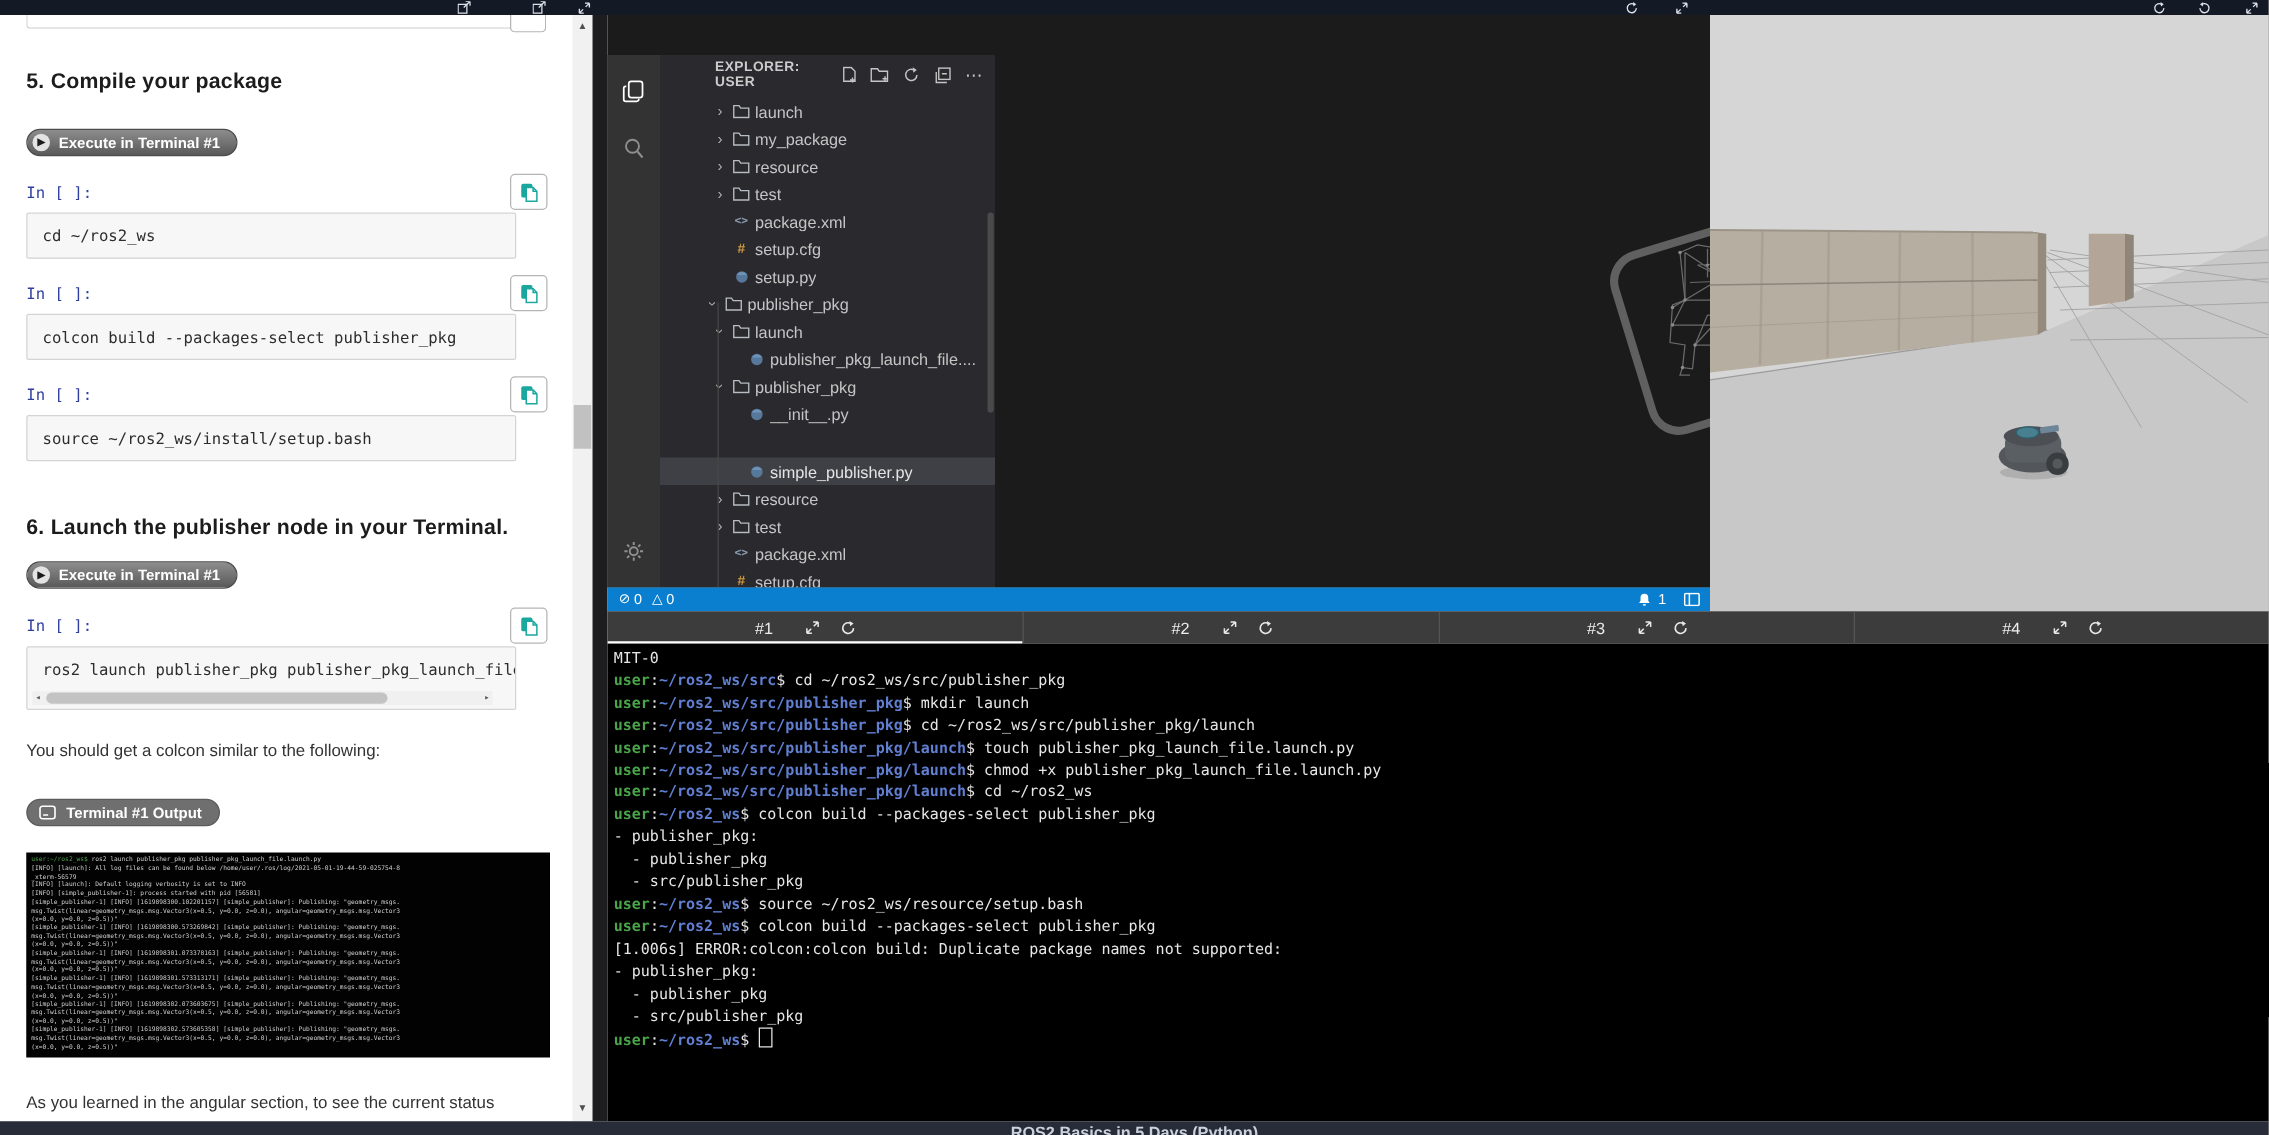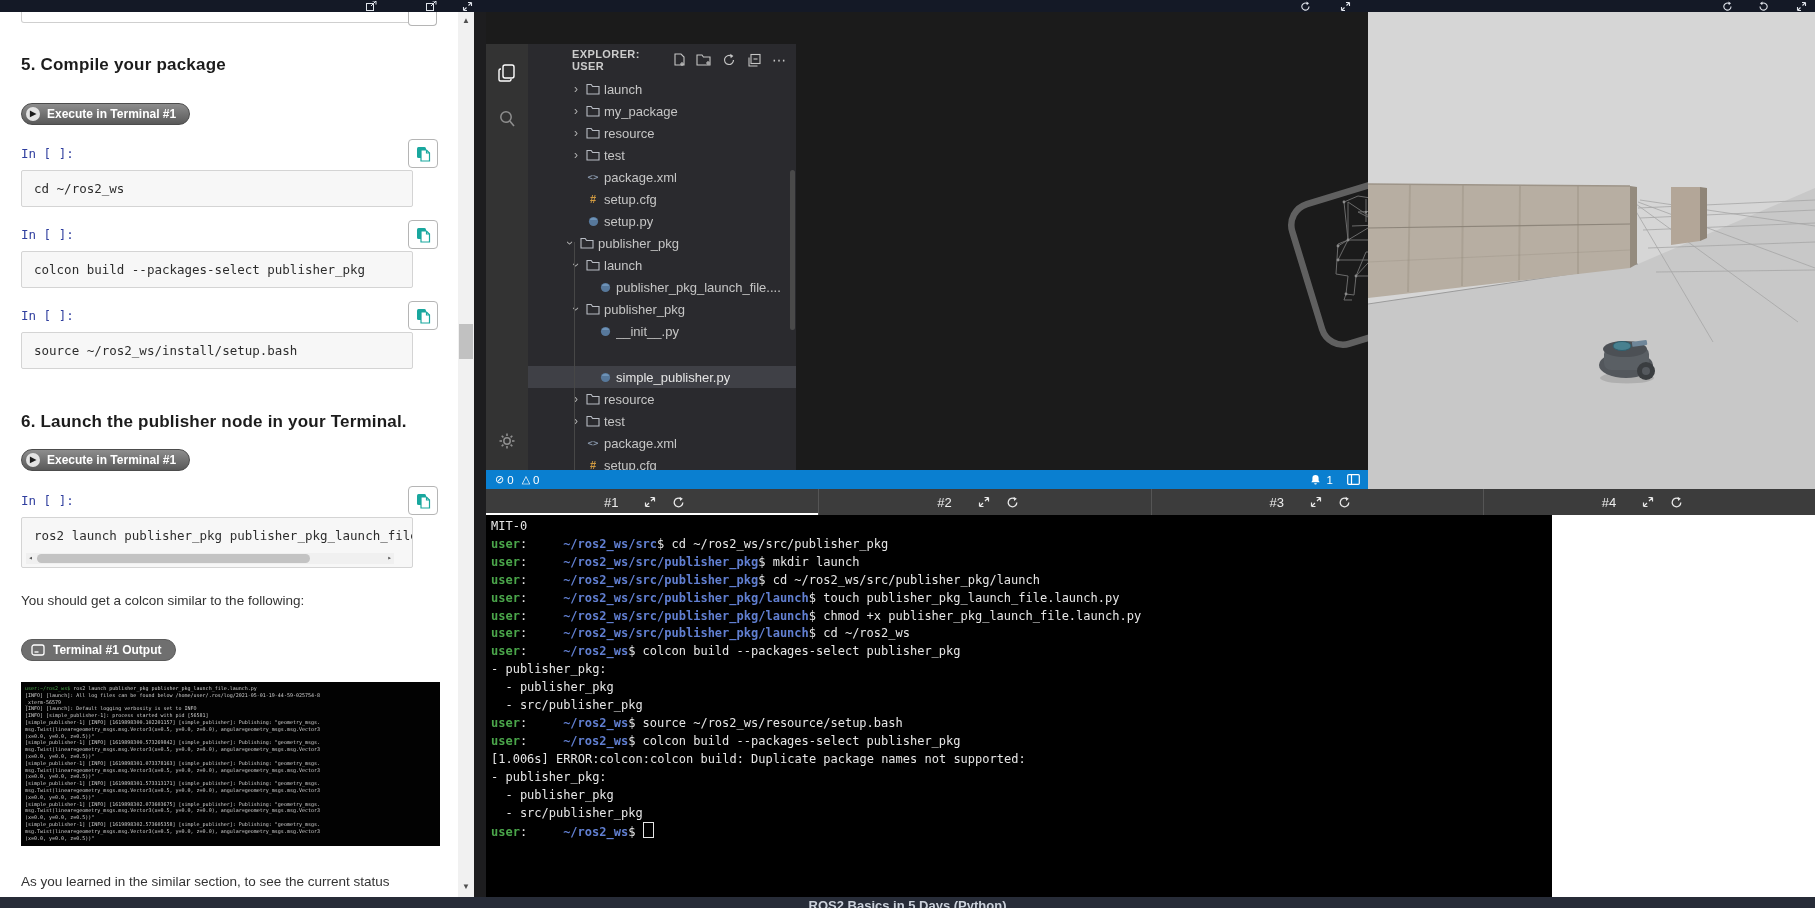--- a/index.html
+++ b/index.html
@@ -97,26 +97,26 @@
   #tabbar{position:absolute;left:486px;top:489px;width:1329px;height:26px;background:#3c3c3c;display:flex;overflow:hidden;}
   .term-tab{position:relative;width:332.25px;flex:0 0 332.25px;display:flex;align-items:center;
             color:#ededed;font-size:13px;border-left:1px solid #555;box-sizing:border-box;cursor:pointer;}
   .term-tab:first-child{border-left:none;}
   .term-tab.active::after{content:"";position:absolute;left:0;right:0;bottom:0;height:2px;background:#fff;}
   .tab-label{margin-left:118px;}
   .tab-ico{margin-left:26px;display:inline-flex;cursor:pointer;}
   .tab-ico + .tab-ico{margin-left:16px;}
 
   
-  #terminal{position:absolute;left:486px;top:515px;width:1066px;height:382px;background:#000;
+  #terminal{position:absolute;left:486px;top:515px;width:1329px;height:382px;background:#000;
             box-sizing:border-box;padding:3px 0 0 5px;overflow:hidden;cursor:text;}
   .tline{font-family:"DejaVu Sans Mono",monospace;font-size:12px;line-height:17.9px;white-space:pre;color:#e6e6e6;}
   .c-w{color:#e6e6e6;}
   .c-g{color:var(--tgreen,#4aa54a);font-weight:bold;}
-  .c-b{color:var(--tblue,#617fd1);font-weight:bold;margin-left:36px;}
+  .c-b{color:var(--tblue,#617fd1);font-weight:bold;}
   .cursor{display:inline-block;width:9px;height:14px;border:1.5px solid #e6e6e6;vertical-align:-2px;}
 
   
   #footer{position:absolute;left:0;top:897px;width:1815px;height:11px;background:#272c38;overflow:hidden;}
   #footer div{margin-top:1px;text-align:center;font-size:13px;font-weight:bold;color:#ccd2dc;}
 </style>
 </head>
 <body>
 
 <div id="root">
@@ -265,21 +265,21 @@
         <div class="mini-line">msg.Twist(linear=geometry_msgs.msg.Vector3(x=0.5, y=0.0, z=0.0), angular=geometry_msgs.msg.Vector3</div>
         <div class="mini-line">(x=0.0, y=0.0, z=0.5))"</div>
         <div class="mini-line">[simple_publisher-1] [INFO] [1619898302.073603675] [simple_publisher]: Publishing: "geometry_msgs.</div>
         <div class="mini-line">msg.Twist(linear=geometry_msgs.msg.Vector3(x=0.5, y=0.0, z=0.0), angular=geometry_msgs.msg.Vector3</div>
         <div class="mini-line">(x=0.0, y=0.0, z=0.5))"</div>
         <div class="mini-line">[simple_publisher-1] [INFO] [1619898302.573605358] [simple_publisher]: Publishing: "geometry_msgs.</div>
         <div class="mini-line">msg.Twist(linear=geometry_msgs.msg.Vector3(x=0.5, y=0.0, z=0.0), angular=geometry_msgs.msg.Vector3</div>
         <div class="mini-line">(x=0.0, y=0.0, z=0.5))"</div>
       </div>
 
-    <div class="nb-abs nb-p" style="top:862px">As you learned in the similar section, to see the current status</div>
+    <div class="nb-abs nb-p" style="top:862px">As you learned in the angular section, to see the current status</div>
 
     <div id="nb-scroll">
       <span class="sb-arrow" style="top:2px">▲</span>
       <span id="nb-thumb"></span>
       <span class="sb-arrow" style="top:868px">▼</span>
     </div>
   </div>
 
   <div id="v-divider"></div>
 

